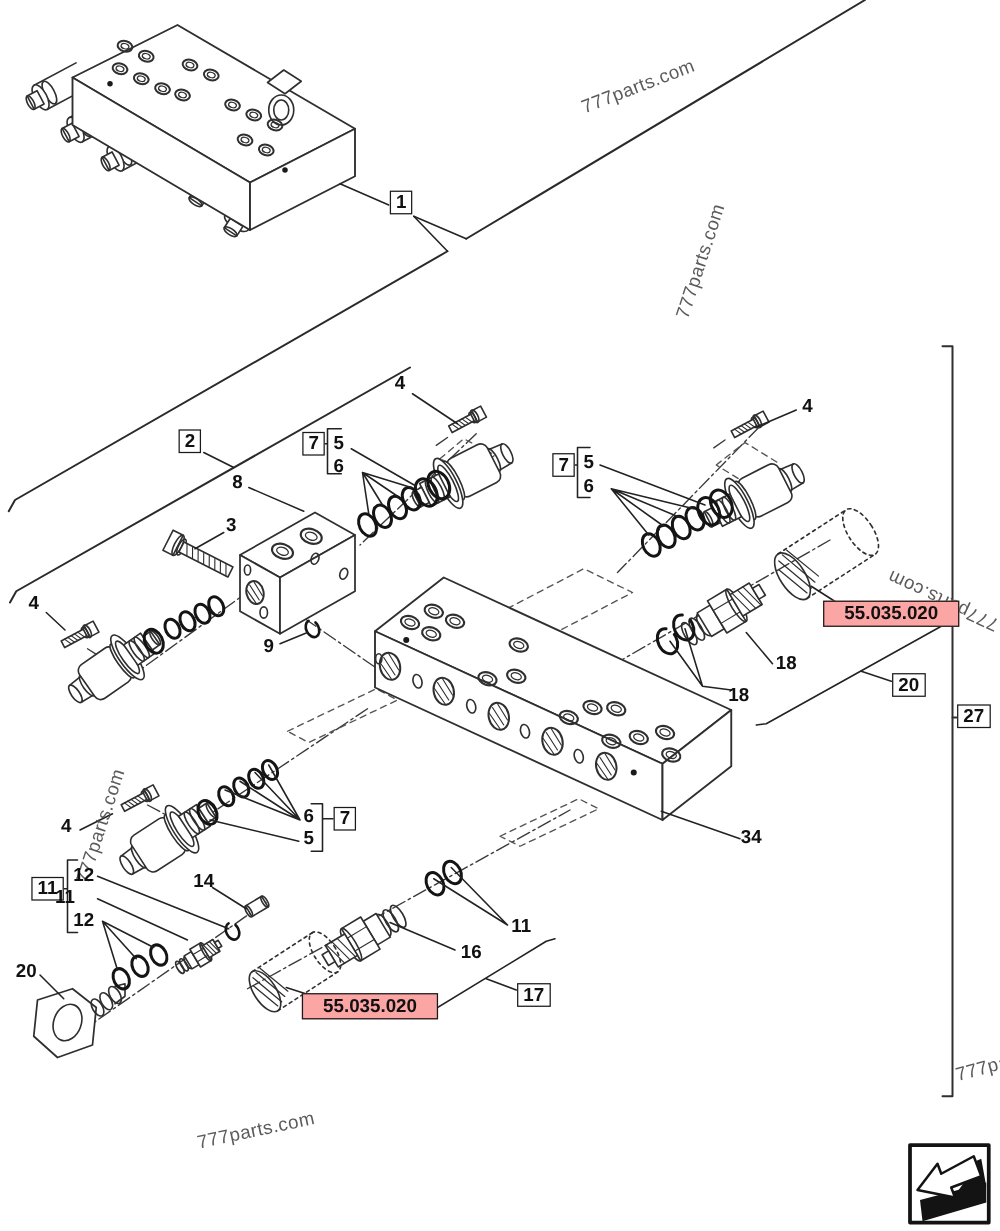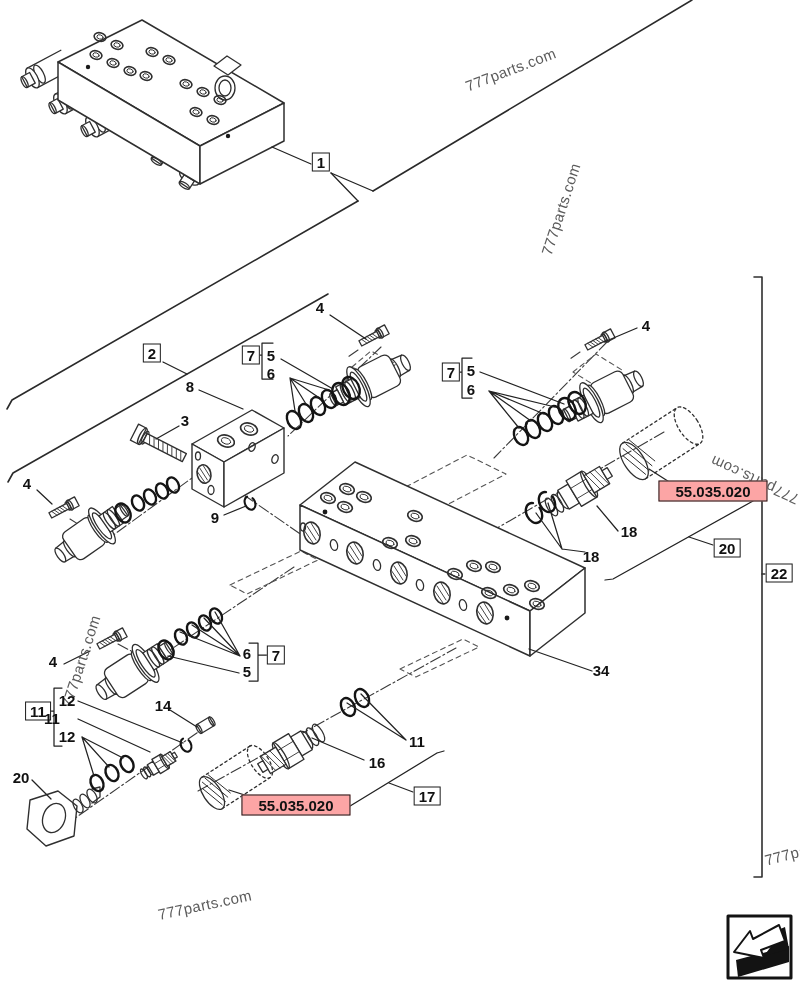--- a/index.html
+++ b/index.html
@@ -366,21 +366,21 @@
   <span class="lbl" style="left:67px;top:736px">12</span>
   <span class="lbl" style="left:21px;top:777px">20</span>
   <span class="lbl" style="left:163px;top:705px">14</span>
   <span class="lbl" style="left:417px;top:741px">11</span>
   <span class="lbl" style="left:377px;top:762px">16</span>
   <span class="lbl box" style="left:427px;top:796px">17</span>
   <span class="lbl" style="left:591px;top:556px">18</span>
   <span class="lbl" style="left:629px;top:531px">18</span>
   <span class="lbl box" style="left:727px;top:548px">20</span>
   <span class="lbl" style="left:601px;top:670px">34</span>
-  <span class="lbl box" style="left:779px;top:573px">22</span>
+  <span class="lbl box" style="left:779px;top:573px">27</span>
 
   <span class="ref" style="left:713px;top:491px">55.035.020</span>
   <span class="ref" style="left:296px;top:805px">55.035.020</span>
 
   <div class="wm" style="left:466px;top:78px;transform:rotate(-21deg)">777parts.com</div>
   <div class="wm" style="left:546px;top:246px;transform:rotate(-72deg)">777parts.com</div>
   <div class="wm" style="left:798px;top:492px;transform:rotate(-155deg)">777parts.com</div>
   <div class="wm" style="left:66px;top:698px;transform:rotate(-72deg)">777parts.com</div>
   <div class="wm" style="left:158px;top:906px;transform:rotate(-12deg)">777parts.com</div>
   <div class="wm" style="left:765px;top:852px;transform:rotate(-15deg)">777parts.com</div>

